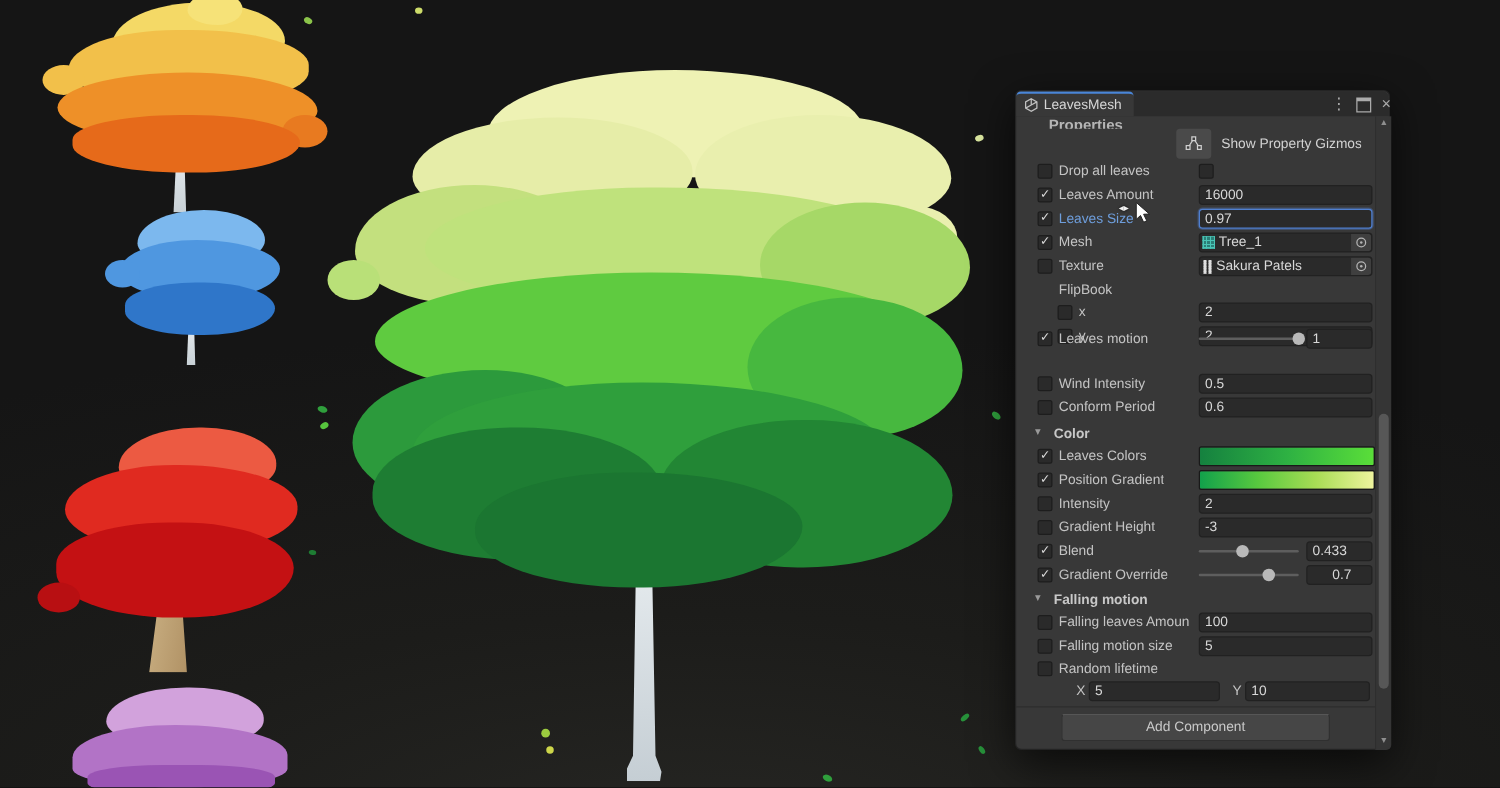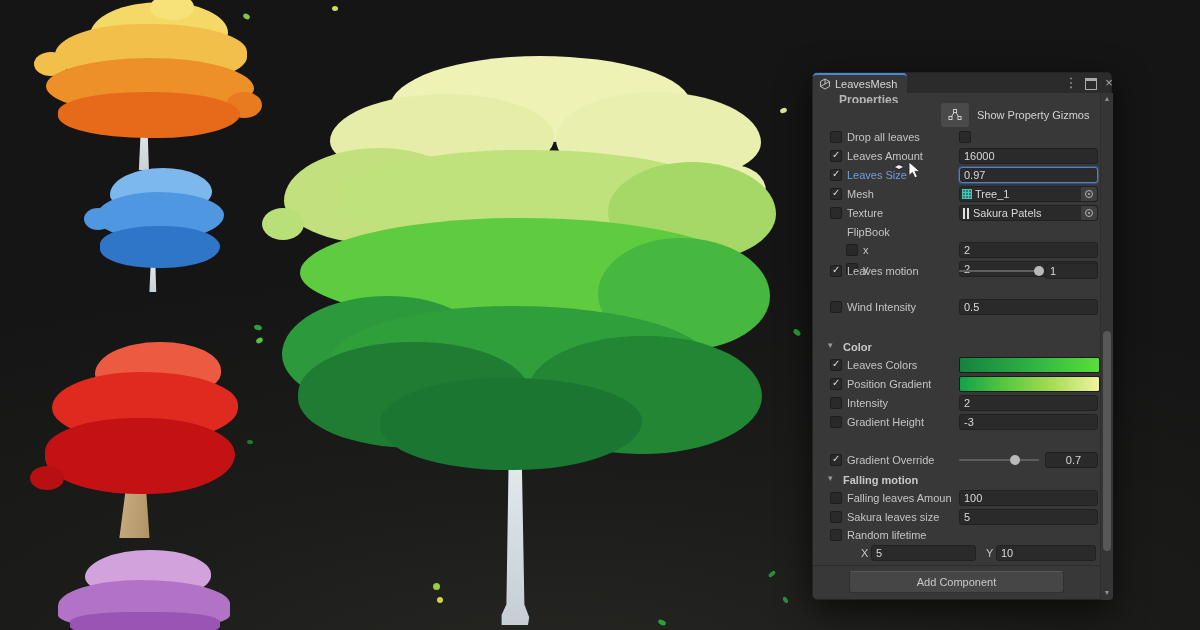--- a/index.html
+++ b/index.html
@@ -239,20 +239,25 @@
     </span>
     <span class="sval">1</span>
   </div>
 
   <div class="row" style="top:225px;">
     <span class="cb"></span>
     <span class="lbl">Wind Intensity</span>
     <span class="field">0.5</span>
   </div>
 
+  <div class="row" style="top:244px;">
+    <span class="cb"></span>
+    <span class="lbl">Conform Period</span>
+    <span class="field">0.6</span>
+  </div>
 
   <div class="row" style="top:265px;">
     <span class="tri">▾</span>
     <span class="sect">Color</span>
   </div>
 
   <div class="row" style="top:283px;padding-left:36px;">
     <span class="cb checked"></span>
     <span class="lbl">Leaves Colors</span>
     <span class="grad" style="background:linear-gradient(90deg,#15813f,#2eb143,#5ade39)"></span>
@@ -269,20 +274,28 @@
     <span class="lbl">Intensity</span>
     <span class="field">2</span>
   </div>
 
   <div class="row" style="top:340px;">
     <span class="cb"></span>
     <span class="lbl">Gradient Height</span>
     <span class="field">-3</span>
   </div>
 
+  <div class="row" style="top:359px;">
+    <span class="cb checked"></span>
+    <span class="lbl">Blend</span>
+    <span class="slider">
+      <span class="handle" style="left:43.3%"></span>
+    </span>
+    <span class="sval">0.433</span>
+  </div>
 
   <div class="row" style="top:378px;text-align:center;">
     <span class="cb checked"></span>
     <span class="lbl">Gradient Override</span>
     <span class="slider">
       <span class="handle" style="left:70%"></span>
     </span>
     <span class="sval">0.7</span>
   </div>
 
@@ -292,21 +305,21 @@
   </div>
 
   <div class="row" style="top:416px;">
     <span class="cb"></span>
     <span class="lbl">Falling leaves Amoun</span>
     <span class="field">100</span>
   </div>
 
   <div class="row" style="top:435px;">
     <span class="cb"></span>
-    <span class="lbl">Sakura leaves size</span>
+    <span class="lbl">Falling motion size</span>
     <span class="field">5</span>
   </div>
 
   <div class="row" style="top:453px;">
     <span class="cb"></span>
     <span class="lbl">Random lifetime</span>
   </div>
 
   <div class="row" style="top:471px;">
     <span class="xy-lbl" style="left:48px;">X</span>

